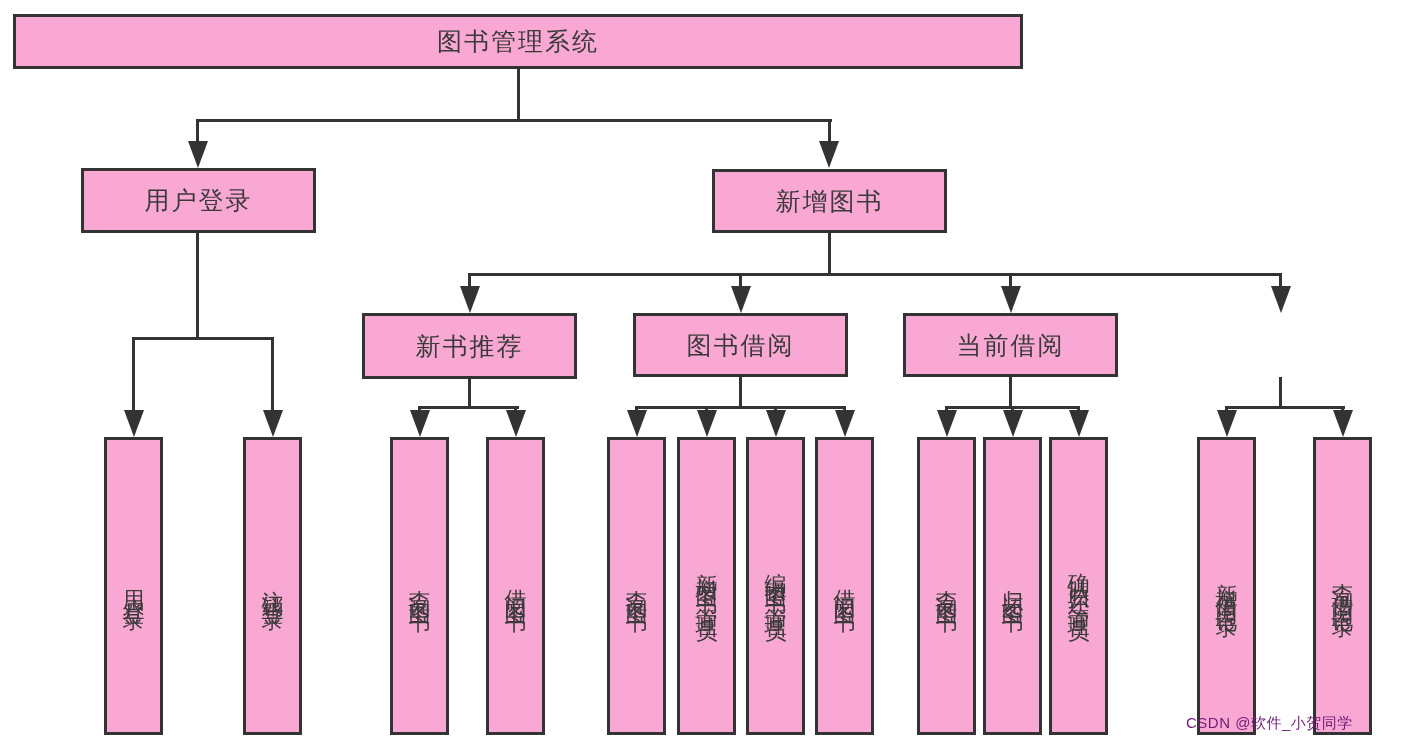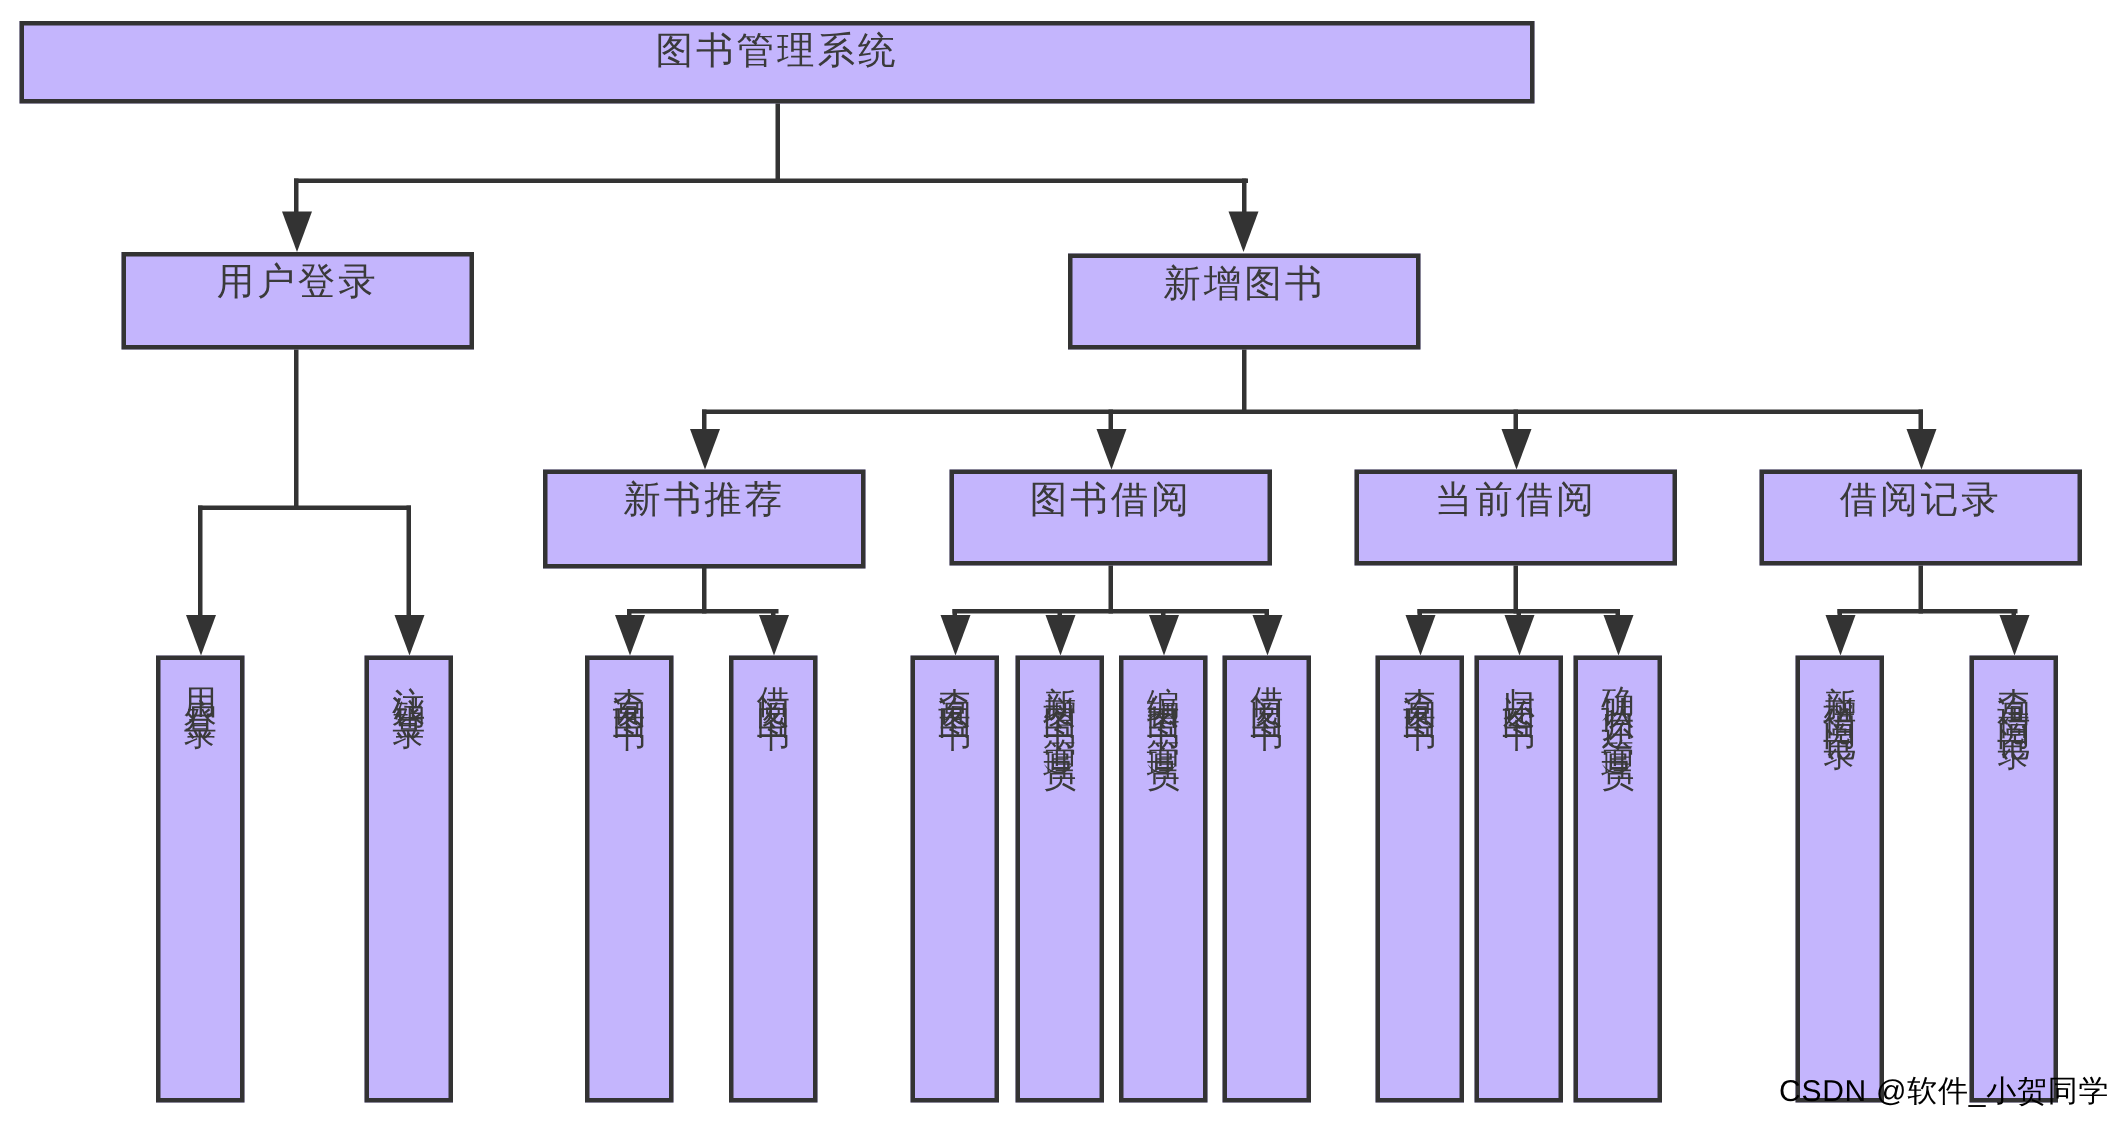--- a/index.html
+++ b/index.html
@@ -3,38 +3,38 @@
 <meta charset="utf-8">
 <style>
   html,body { margin:0; padding:0; background:#ffffff; }
   #stage {
     position:relative; width:1405px; height:747px; overflow:hidden;
     background:#ffffff;
     font-family:"Liberation Sans", sans-serif;
     color:#3a3a3a;
   }
   .box {
-    position:absolute; background:#c4b5fd; border:3px solid #333333;
-    box-sizing:border-box; display:flex; justify-content:center;
+    position:absolute; background:#f9a8d4; border:3px solid #333333;
+    box-sizing:border-box; display:flex; align-items:center; justify-content:center;
   }
   .box.h span { font-size:25px; letter-spacing:2px; white-space:nowrap; color:#3a3a3a; }
   .box.v span {
     writing-mode:vertical-rl; text-orientation:mixed;
     font-size:22px; letter-spacing:7px; line-height:1; color:#3a3a3a; white-space:nowrap;
   }
   .vline { position:absolute; width:3px; background:#333333; }
   .hline { position:absolute; height:3px; background:#333333; }
   .arrow {
     position:absolute; width:0; height:0;
     border-left:10px solid transparent; border-right:10px solid transparent;
     border-top:27px solid #333333;
   }
   .watermark {
     position:absolute; left:1186px; top:714px; z-index:10;
-    font-size:20px; letter-spacing:0.5px; color:#000000; white-space:nowrap;
+    font-size:15px; letter-spacing:0.5px; color:#701a75; white-space:nowrap;
   }
 </style>
 </head>
 <body>
 
 <div id="stage">
 
   <div class="box h" style="left:13px;top:14px;width:1010px;height:55px">
     <span>图书管理系统</span>
   </div>
@@ -72,23 +72,20 @@
   <div class="arrow" style="left:1271px;top:286px"></div>
 
   <div class="box h" style="left:362px;top:313px;width:215px;height:66px">
     <span>新书推荐</span>
   </div>
   <div class="box h" style="left:903px;top:313px;width:215px;height:64px">
     <span>当前借阅</span>
   </div>
   <div class="box h" style="left:633px;top:313px;width:215px;height:64px">
     <span>图书借阅</span>
-  </div>
-  <div class="box h" style="left:1173px;top:313px;width:215px;height:64px">
-    <span>借阅记录</span>
   </div>
 
   <div class="vline" style="left:468px;top:377px;height:32px"></div>
   <div class="hline" style="left:418px;top:406px;width:101px"></div>
   <div class="vline" style="left:418px;top:406px;height:8px"></div>
   <div class="arrow" style="left:410px;top:410px"></div>
   <div class="vline" style="left:514px;top:406px;height:8px"></div>
   <div class="arrow" style="left:506px;top:410px"></div>
 
   <div class="vline" style="left:739px;top:377px;height:32px"></div>

